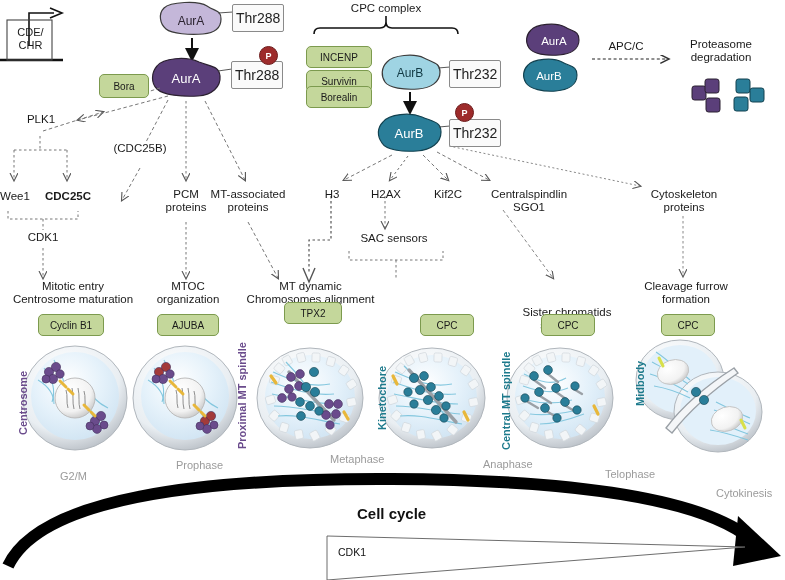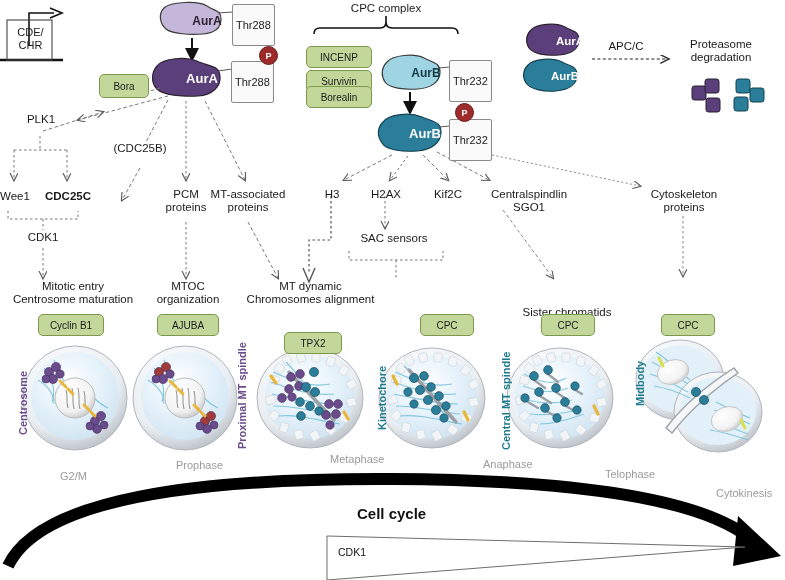--- a/index.html
+++ b/index.html
@@ -4,25 +4,25 @@
 <style>
   html,body{margin:0;padding:0;background:#fff;}
   body{width:785px;height:580px;position:relative;overflow:hidden;
        font-family:"Liberation Sans","DejaVu Sans",sans-serif;color:#1a1a1a;}
   #stage{position:absolute;left:0;top:0;width:785px;height:580px;}
   svg.layer{position:absolute;left:0;top:0;width:785px;height:580px;overflow:visible;}
   .txt{position:absolute;font-size:11.5px;line-height:13px;color:#1a1a1a;text-align:center;white-space:pre;}
   .gbox{position:absolute;background:#c4d79b;border:1px solid #7c9a4e;border-radius:5px;
         display:flex;align-items:center;justify-content:center;font-size:10px;color:#1a1a1a;}
   .prot{position:absolute;display:flex;align-items:center;justify-content:center;
-        font-size:12px;color:#fff;font-weight:700;margin-left:16px;}
+        font-size:12px;color:#fff;font-weight:400;}
   .prot.lightA{color:#2b2330;}
   .prot.lightB{color:#123a44;}
   .tag{position:absolute;background:#fafafa;border:1px solid #8a8a8a;border-radius:2px;
-       font-size:11px;padding:14px 3px;color:#222;white-space:nowrap;}
+       font-size:14px;padding:5px 3px;color:#222;white-space:nowrap;}
   .pdot{position:absolute;width:17px;height:17px;border-radius:50%;background:#9d2b2b;
         border:1px solid #6d1c1c;color:#fff;font-size:9px;display:flex;align-items:center;
         justify-content:center;font-weight:bold;}
   .phase{position:absolute;font-size:11px;color:#9b9b9b;white-space:nowrap;}
   .vlab{position:absolute;font-size:11px;font-weight:bold;white-space:nowrap;
         transform-origin:0 0;transform:rotate(-90deg);}
   .vlab.purple{color:#6a4b8c;}
   .vlab.teal{color:#1d7a8c;}
   #cellcycle{position:absolute;font-size:15px;font-weight:bold;color:#111;white-space:nowrap;}
   #cdk1lab{position:absolute;font-size:10.5px;color:#111;}
@@ -523,28 +523,30 @@
   <div class="txt" style="left:-7px;top:280px;width:160px;">Mitotic entry
 Centrosome maturation</div>
   <div class="gbox" style="left:38px;top:314px;width:64px;height:20px;">Cyclin B1</div>
 
   <div class="txt" style="left:144px;top:280px;width:88px;">MTOC
 organization</div>
   <div class="gbox" style="left:157px;top:314px;width:60px;height:20px;">AJUBA</div>
 
   <div class="txt" style="left:238px;top:280px;width:145px;">MT dynamic
 Chromosomes alignment</div>
-  <div class="gbox" style="left:284px;top:332px;width:56px;height:20px;">TPX2</div>
+  <div class="gbox" style="left:284px;top:302px;width:56px;height:20px;">TPX2</div>
 
   <div class="gbox" style="left:420px;top:314px;width:52px;height:20px;">CPC</div>
 
   <div class="txt" style="left:505px;top:280px;width:124px;margin-top:26px;">Sister chromatids
 separation</div>
   <div class="gbox" style="left:541px;top:314px;width:52px;height:20px;">CPC</div>
 
+  <div class="txt" style="left:630px;top:280px;width:112px;">Cleavage furrow
+formation</div>
   <div class="gbox" style="left:661px;top:314px;width:52px;height:20px;">CPC</div>
 
   <div class="vlab purple" style="left:17px;top:435px;">Centrosome</div>
   <div class="vlab purple" style="left:236px;top:449px;">Proximal MT spindle</div>
   <div class="vlab teal" style="left:376px;top:430px;">Kinetochore</div>
   <div class="vlab teal" style="left:500px;top:450px;">Central MT spindle</div>
   <div class="vlab teal" style="left:634px;top:406px;">Midbody</div>
 
   <div class="phase" style="left:60px;top:470px;">G2/M</div>
   <div class="phase" style="left:176px;top:459px;">Prophase</div>

